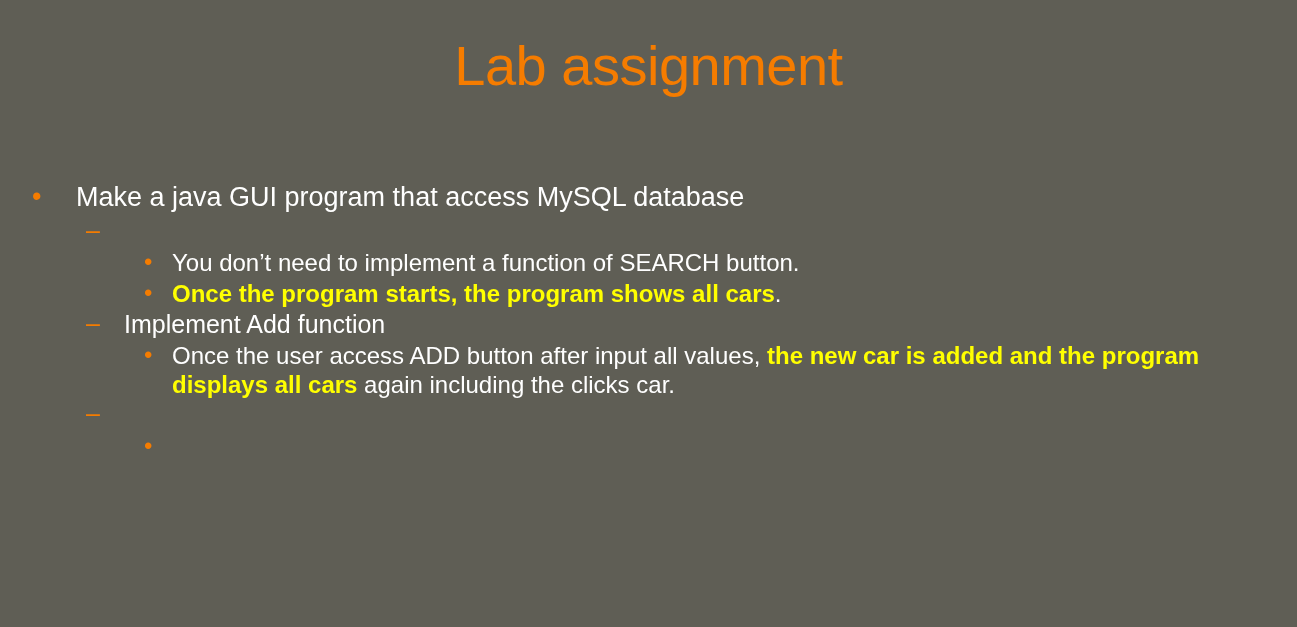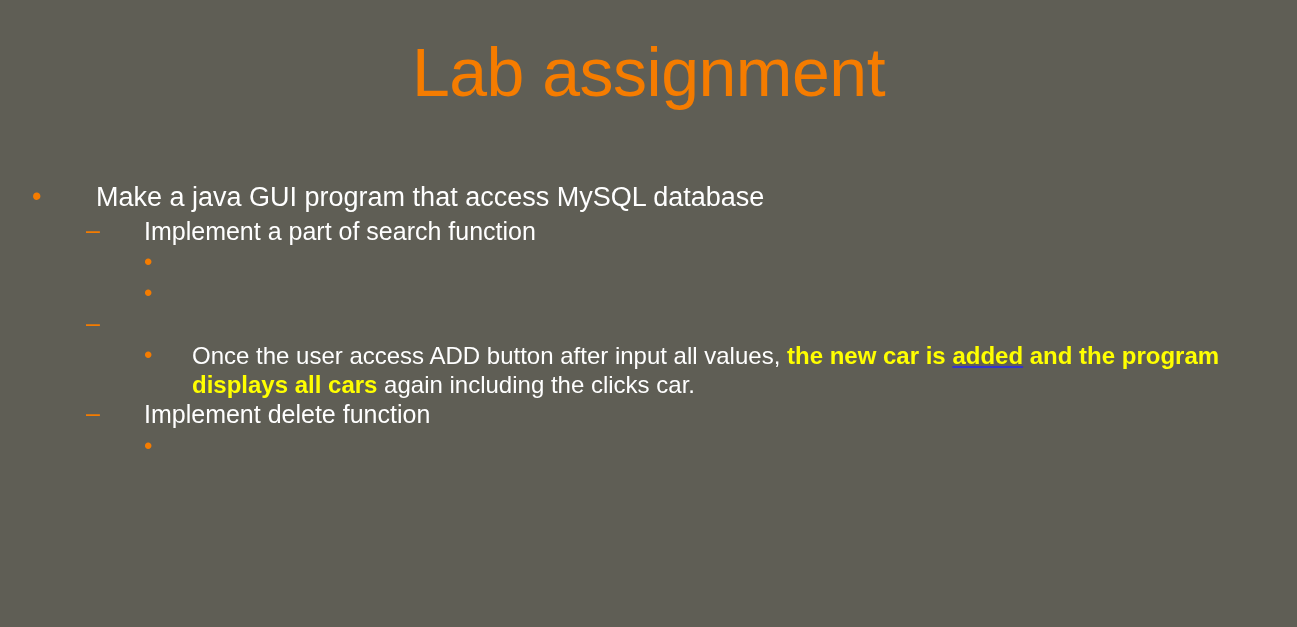--- a/index.html
+++ b/index.html
@@ -22,21 +22,21 @@
   }
 
   
   .slide-title {
     position: absolute;
     top: 38px;
     left: 0;
     width: 1297px;
     text-align: center;
     color: #f57c00;
-    font-size: 68px;
+    font-size: 56px;
     line-height: 1.0;
     font-weight: normal;
     letter-spacing: -0.5px;
     white-space: nowrap;
   }
 
   
   .body {
     position: absolute;
     top: 182px;
@@ -55,21 +55,20 @@
     color: #f57c00;
     text-align: left;
     line-height: 1.18;
     user-select: none;
   }
 
   .btext {
     flex: 1 1 auto;
     color: #ffffff;
     line-height: 1.18;
-    margin-left: 20px;
   }
 
   
   .lvl1 { padding-left: 32px; padding-right: 14px; margin-bottom: 2px; }
   .lvl1 .marker { width: 44px; font-size: 27px; line-height: 1.22; }
   .lvl1 .btext  { font-size: 27px; }
 
   
   .lvl2 { padding-left: 86px; padding-right: 14px; margin-bottom: 2px; }
   .lvl2 .marker { width: 38px; font-size: 25px; line-height: 1.22; }
@@ -85,57 +84,57 @@
     transform: translateY(-2px);
   }
 
   .hi {
     color: #ffff00;
     font-weight: bold;
   }
   .hi-link {
     color: #ffff00;
     font-weight: bold;
-    text-decoration: underline;
     text-decoration-color: #3333cc;
     text-underline-offset: 2px;
   }
   .plain { color: #ffffff; font-weight: normal; }
 </style>
 </head>
 <body>
 
 <div class="slide">
 
   <div class="slide-title">Lab assignment</div>
 
   <div class="body">
       <div class="bullet-row lvl1">
         <span class="marker"><span class="dot-glyph">•</span></span>
         <span class="btext"><span class="plain">Make a java GUI program that access MySQL database</span></span>
       </div>
       <div class="bullet-row lvl2">
         <span class="marker"><span class="dot-glyph">–</span></span>
-        <span class="btext"><span class="plain">Implement a part of search function</span></span>
       </div>
       <div class="bullet-row lvl3">
         <span class="marker"><span class="dot-glyph">•</span></span>
+        <span class="btext"><span class="plain">You don’t need to implement a function of SEARCH button.</span></span>
       </div>
       <div class="bullet-row lvl3">
         <span class="marker"><span class="dot-glyph">•</span></span>
+        <span class="btext"><span class="hi">Once the program starts, the program shows all cars</span><span class="plain">.</span></span>
       </div>
       <div class="bullet-row lvl2">
         <span class="marker"><span class="dot-glyph">–</span></span>
+        <span class="btext"><span class="plain">Implement Add function</span></span>
       </div>
       <div class="bullet-row lvl3">
         <span class="marker"><span class="dot-glyph">•</span></span>
         <span class="btext"><span class="plain">Once the user access ADD button after input all values, </span><span class="hi">the new car is </span><span class="hi-link">added</span><span class="hi"> and the program displays all cars</span><span class="plain"> again including the clicks car.</span></span>
       </div>
       <div class="bullet-row lvl2">
         <span class="marker"><span class="dot-glyph">–</span></span>
-        <span class="btext"><span class="plain">Implement delete function</span></span>
       </div>
       <div class="bullet-row lvl3">
         <span class="marker"><span class="dot-glyph">•</span></span>
       </div>
     </div>
 
 </div>
 
 </body></html>

